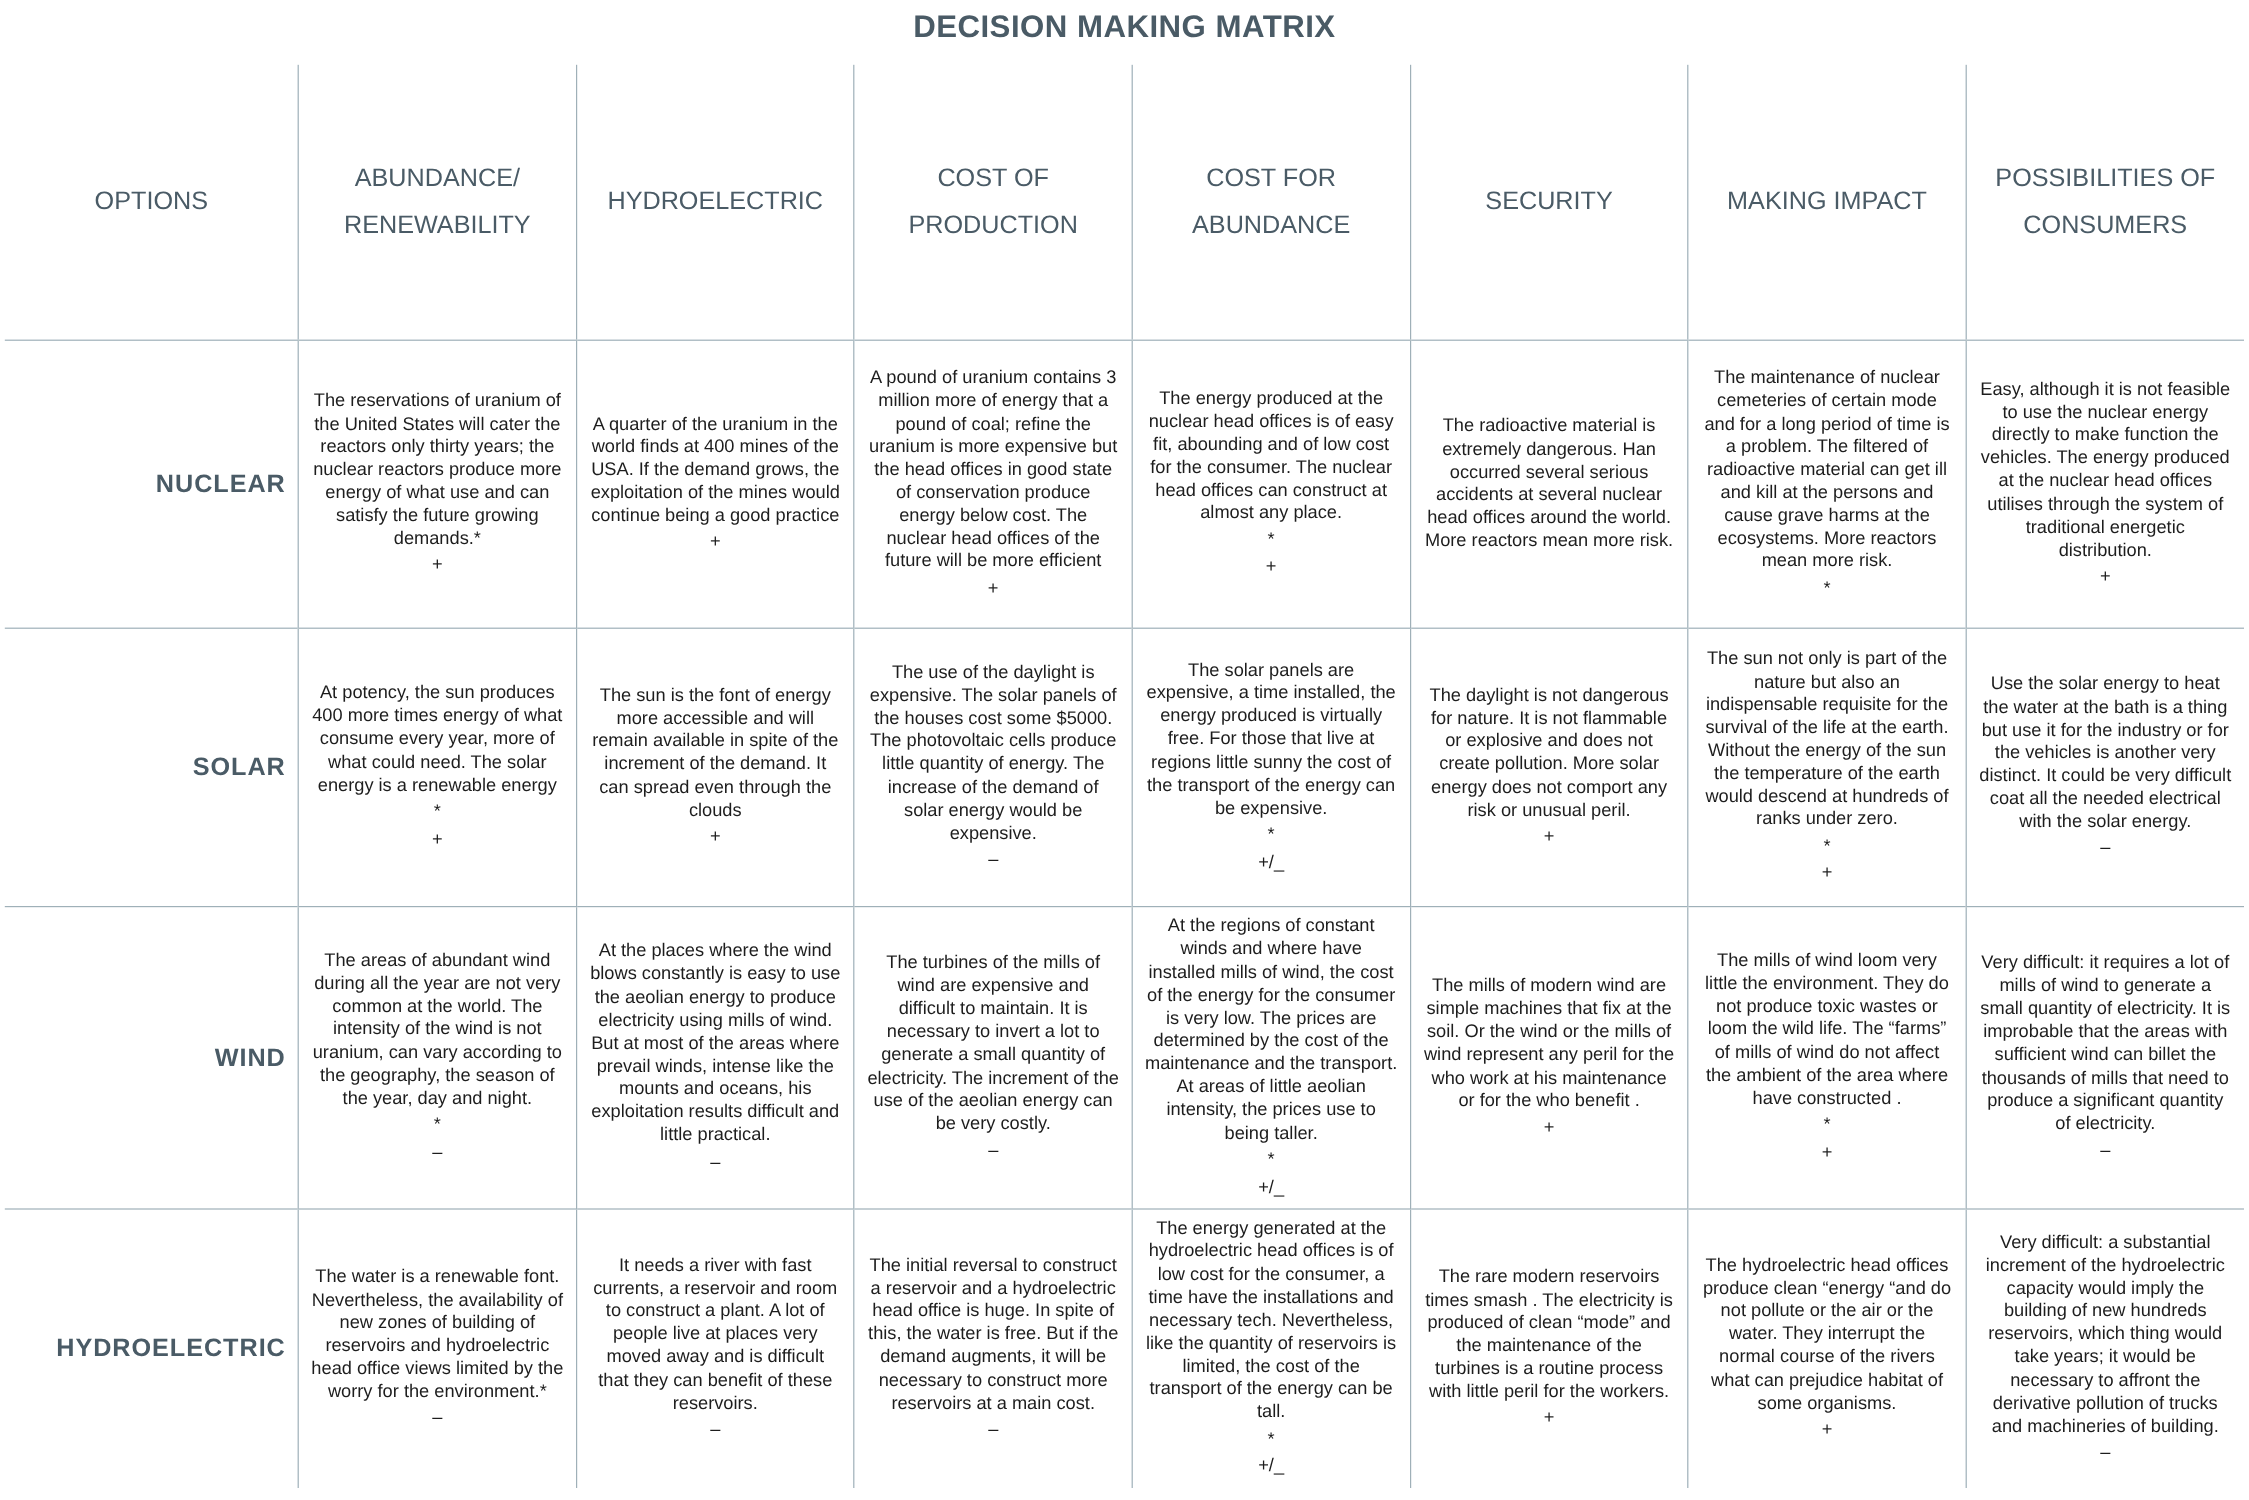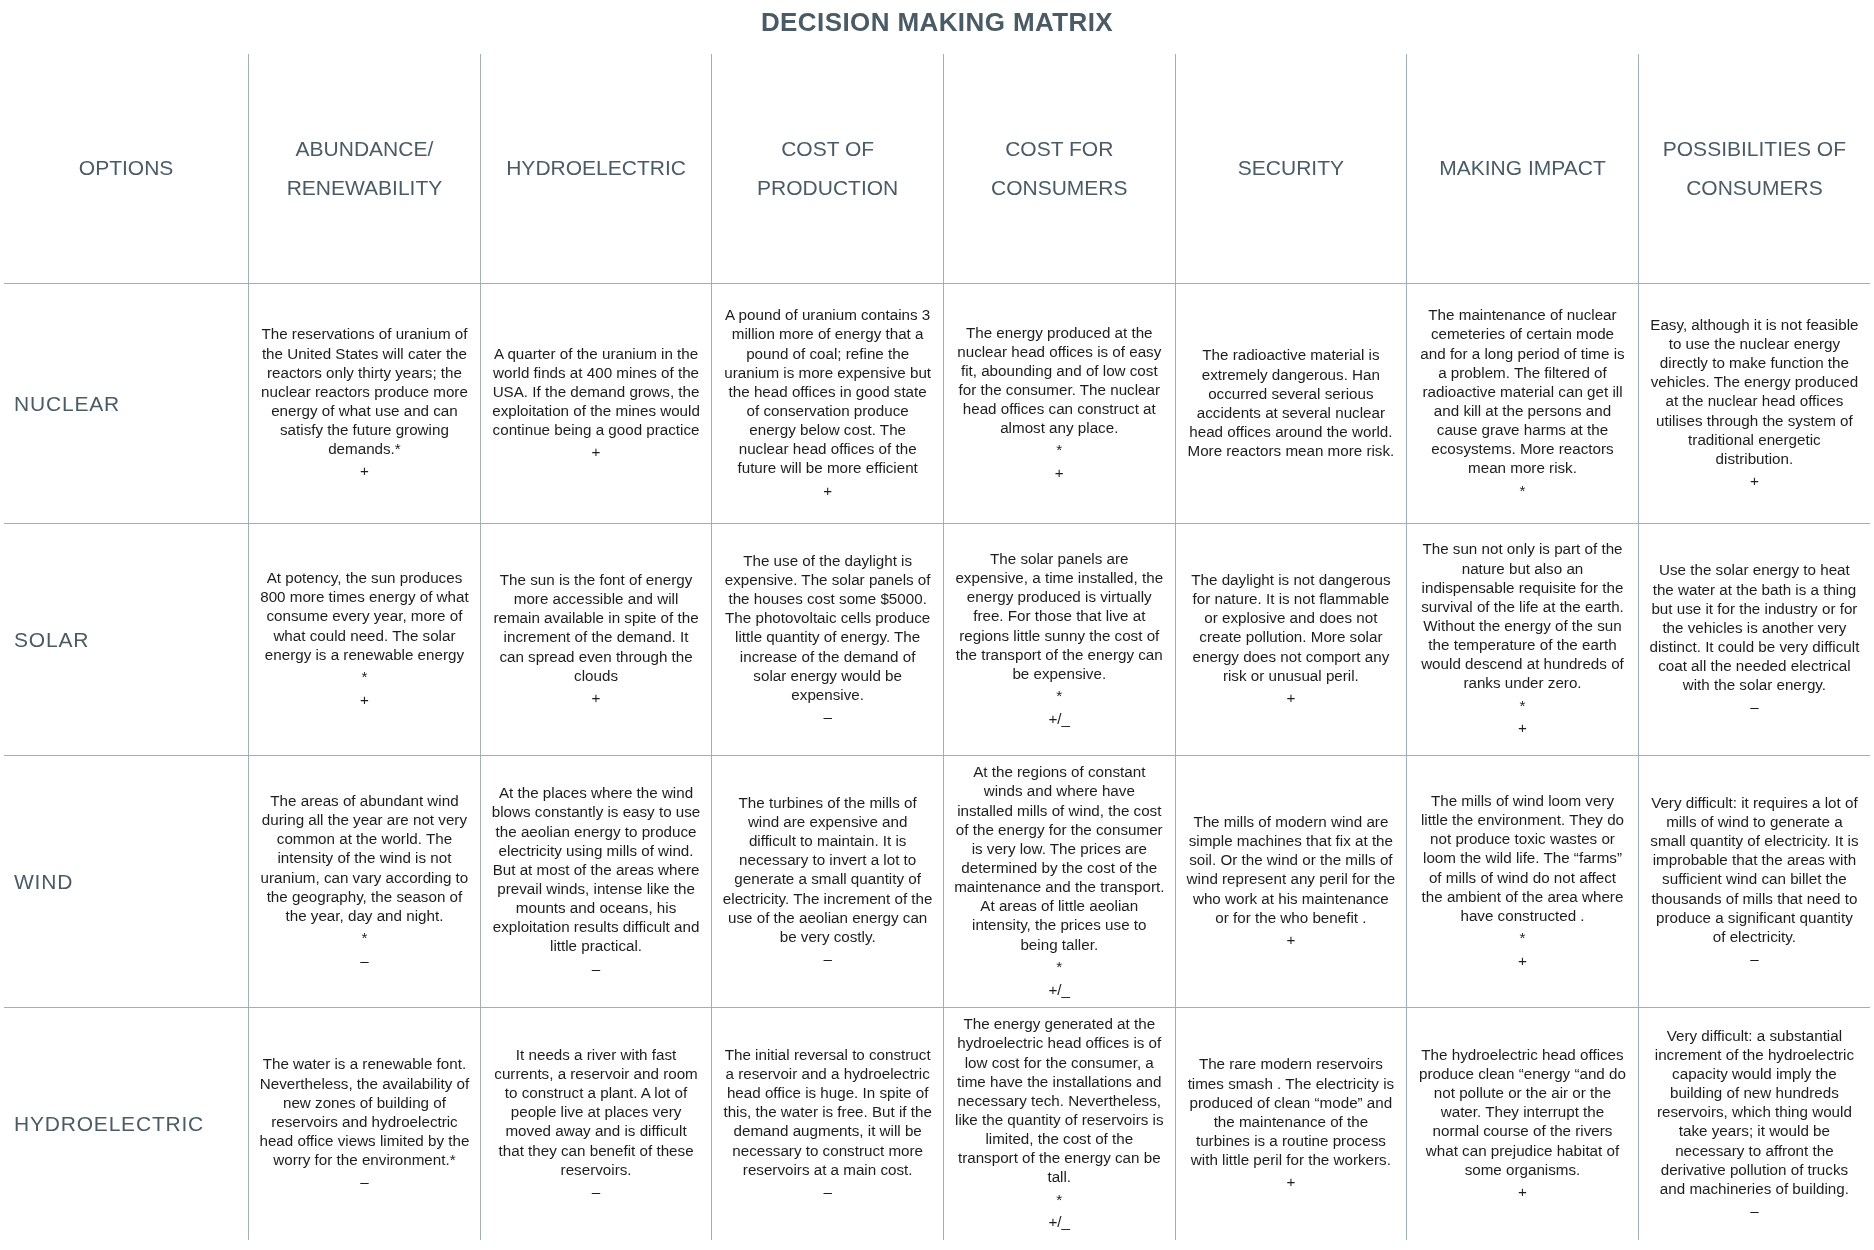--- a/index.html
+++ b/index.html
@@ -73,22 +73,22 @@
     box-sizing: border-box;
     font-size: 15.2px;
     line-height: 1.26;
     color: #1d1d1d;
   }
   tbody td.rowlabel {
     border-left: none;
     font-size: 21px;
     color: #4a5b66;
     letter-spacing: 0.8px;
-    font-weight: normal;
-    text-align: left;
+    font-weight: bold;
+    text-align: right;
   }
   tbody tr.r0 td { height: 240px; }
   tbody tr.r1 td { height: 232px; }
   tbody tr.r2 td { height: 232px; }
   tbody tr.r3 td { height: 228px; }
   .cell-text {
     display: block;
     white-space: pre-line;
   }
   .cell-mark {
@@ -121,21 +121,21 @@
     </colgroup>
     <thead>
       <tr>
         <th class="rowhead-blank">OPTIONS</th>
         <th>ABUNDANCE/
 RENEWABILITY</th>
         <th>HYDROELECTRIC</th>
         <th>COST OF
 PRODUCTION</th>
         <th>COST FOR
-CONSUMERS</th>
+ABUNDANCE</th>
         <th>SECURITY</th>
         <th>MAKING
 IMPACT</th>
         <th>POSSIBILITIES OF
 CONSUMERS</th>
       </tr>
     </thead>
     <tbody>
 
       <tr class="r0">
@@ -167,21 +167,21 @@
         </td>
         <td>
           <span class="cell-text">Easy, although it is not feasible to use the nuclear energy directly to make function the vehicles. The energy produced at the nuclear head offices utilises through the system of traditional energetic distribution.</span>
           <span class="cell-mark">+</span>
         </td>
       </tr>
 
       <tr class="r1">
         <td class="rowlabel">SOLAR</td>
         <td>
-          <span class="cell-text">At potency, the sun produces 800 more times energy of what consume every year, more of what could need. The solar energy is a renewable energy</span>
+          <span class="cell-text">At potency, the sun produces 400 more times energy of what consume every year, more of what could need. The solar energy is a renewable energy</span>
           <span class="cell-mark">*
 +</span>
         </td>
         <td>
           <span class="cell-text">The sun is the font of energy more accessible and will remain available in spite of the increment of the demand. It can spread even through the clouds</span>
           <span class="cell-mark">+</span>
         </td>
         <td>
           <span class="cell-text">The use of the daylight is expensive. The solar panels of the houses cost some $5000. The photovoltaic cells produce little quantity of energy. The increase of the demand of solar energy would be expensive.</span>
           <span class="cell-mark">–</span>

